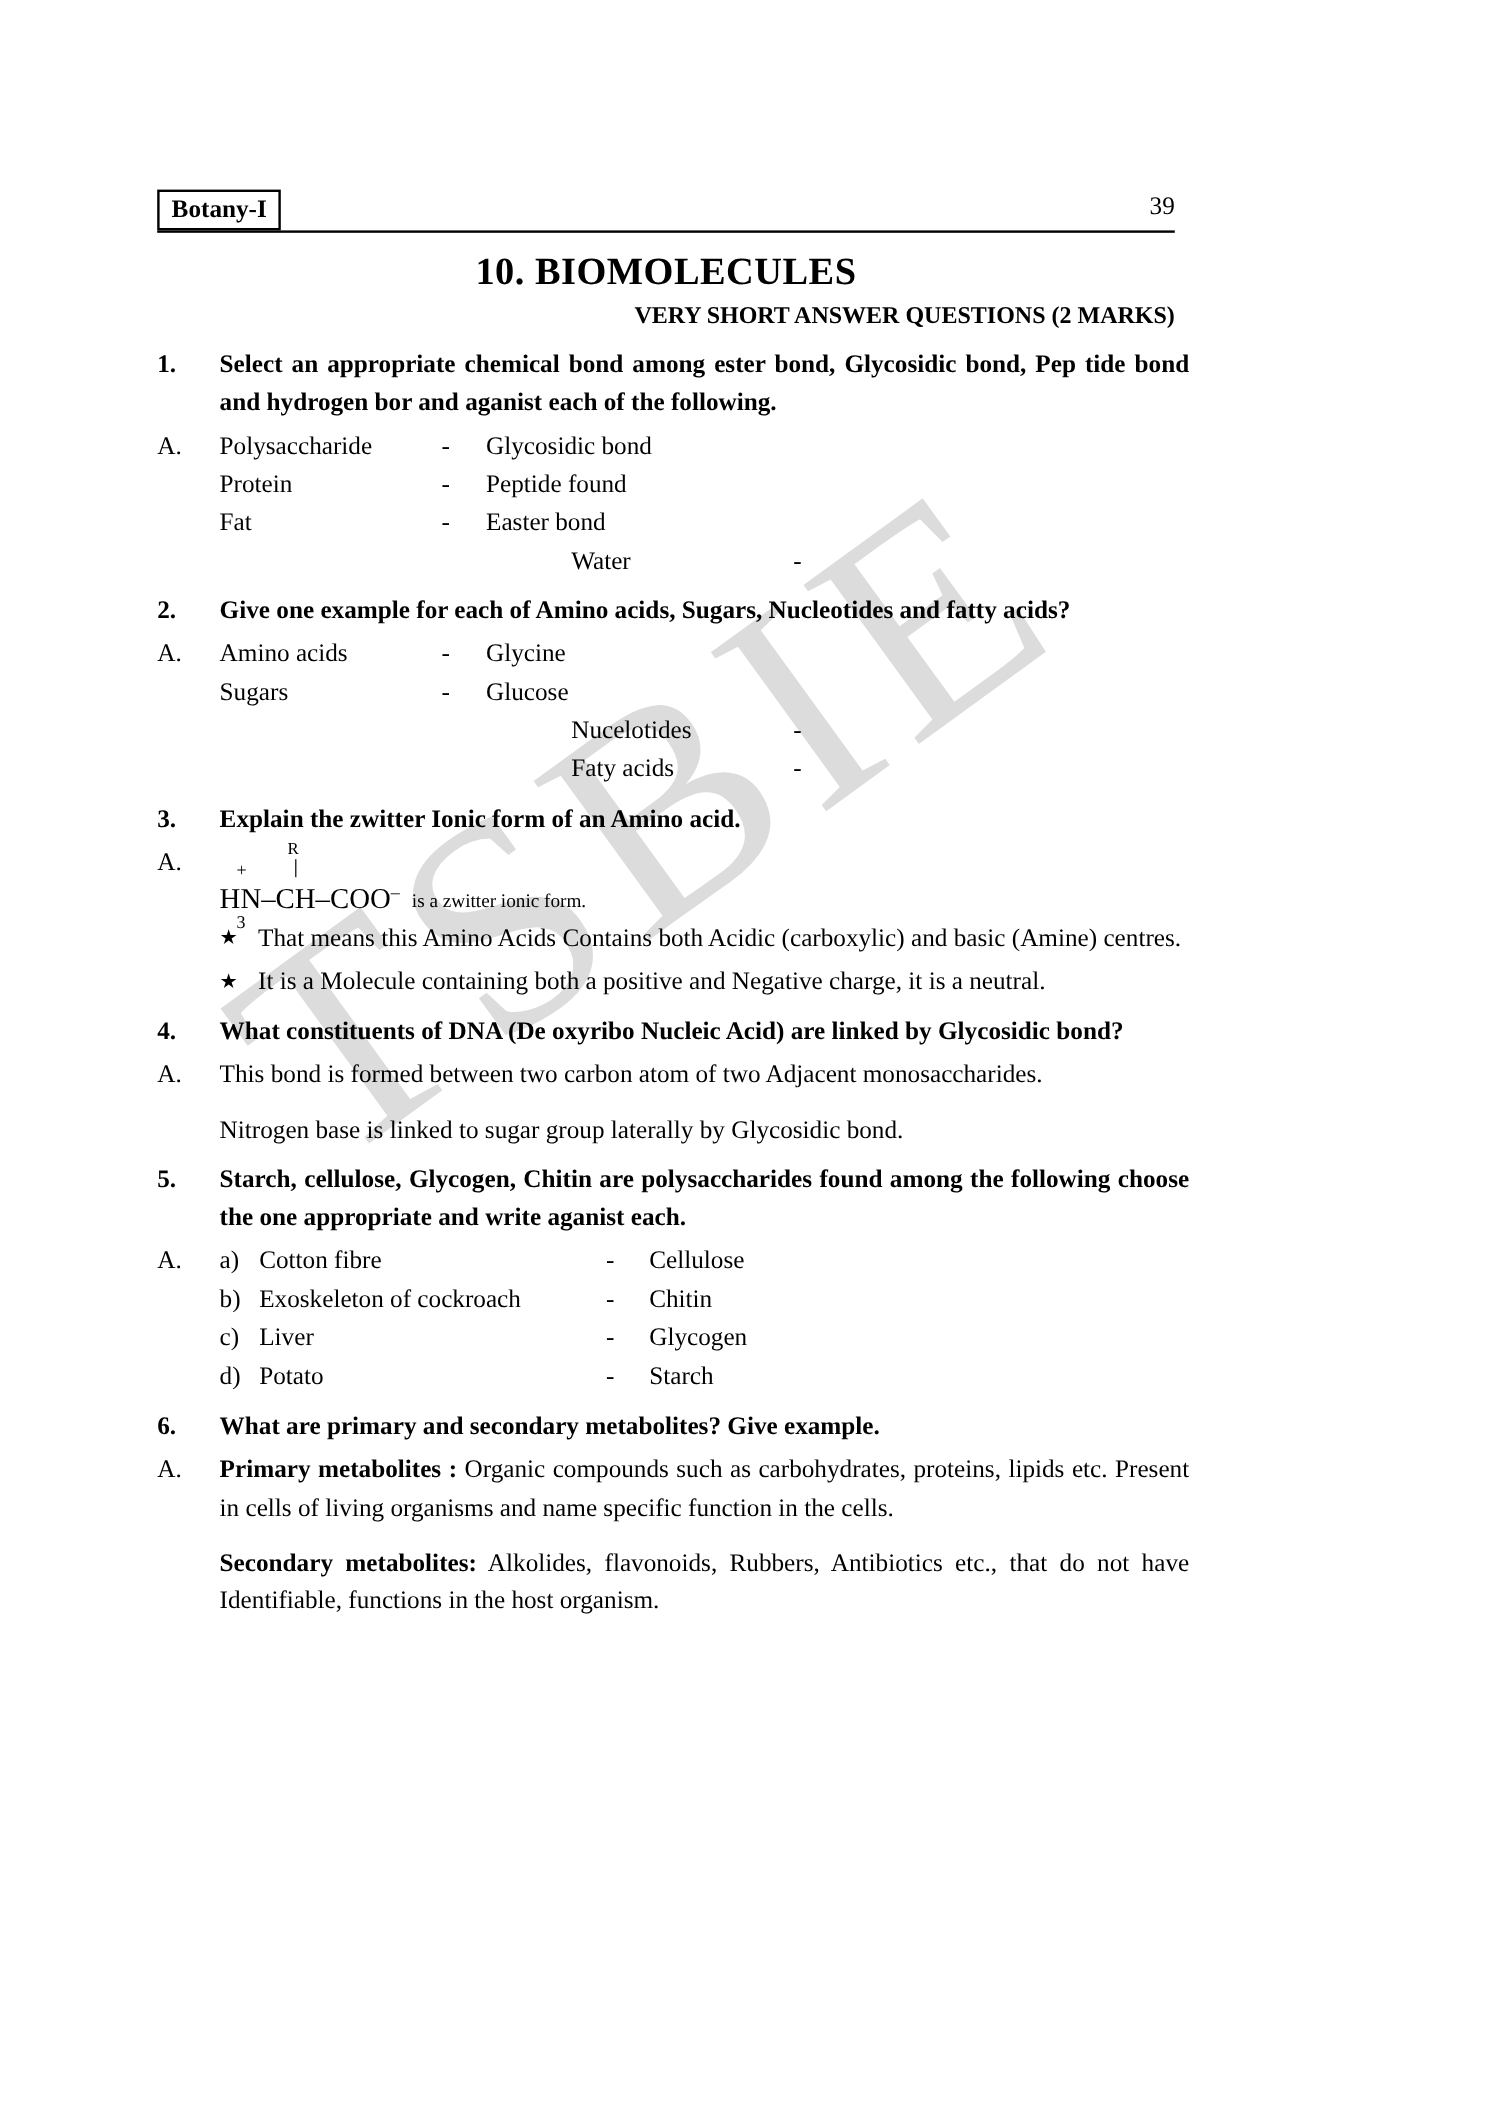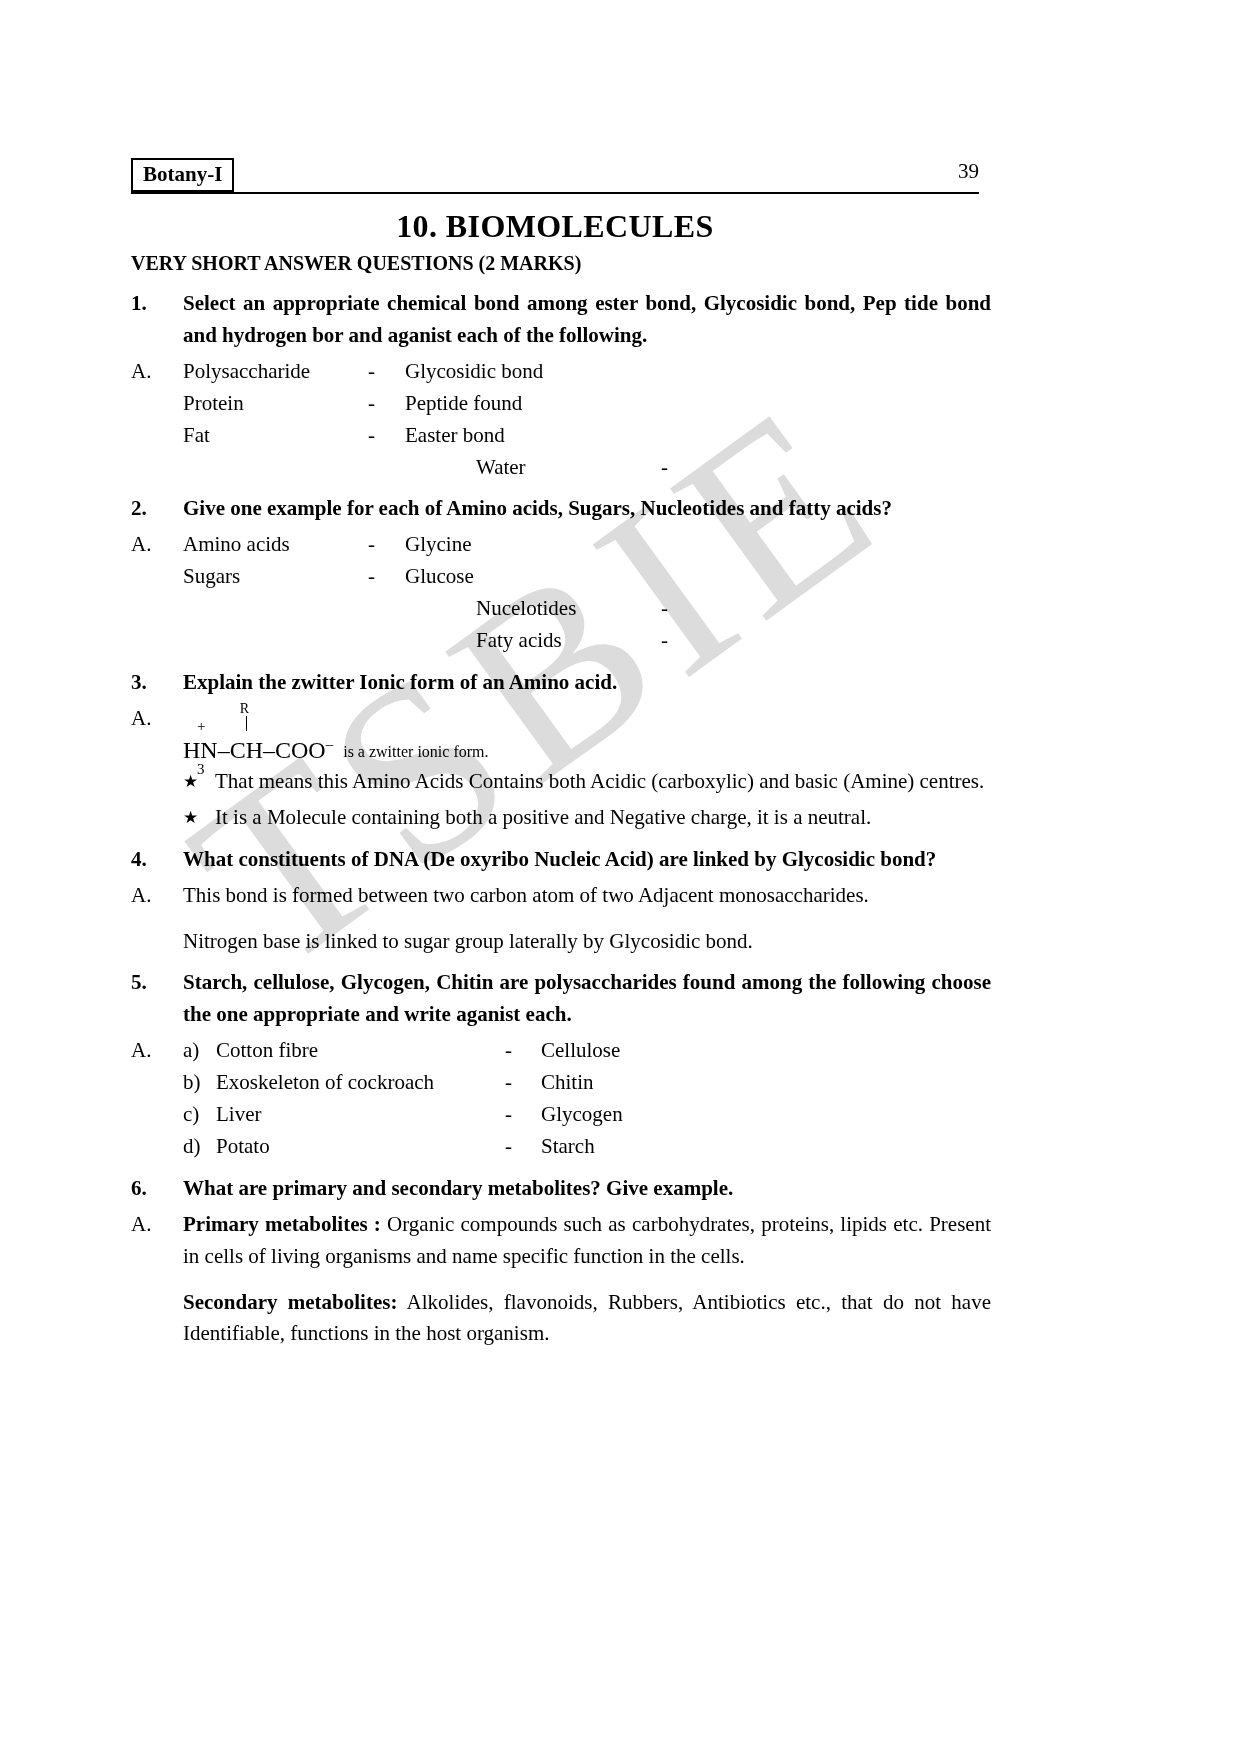--- a/index.html
+++ b/index.html
@@ -90,21 +90,21 @@
     text-align: center;
     font-size: 32px;
     font-weight: bold;
     letter-spacing: 0.4px;
   }
   .doc-subtitle {
     position: absolute;
     left: 131px;
     top: 236px;
     width: 848px;
-    text-align: left;
+    text-align: right;
     font-size: 20px;
     font-weight: bold;
   }
 
   
   .body {
     position: absolute;
     left: 131px;
     top: 272px;
     width: 860px;

